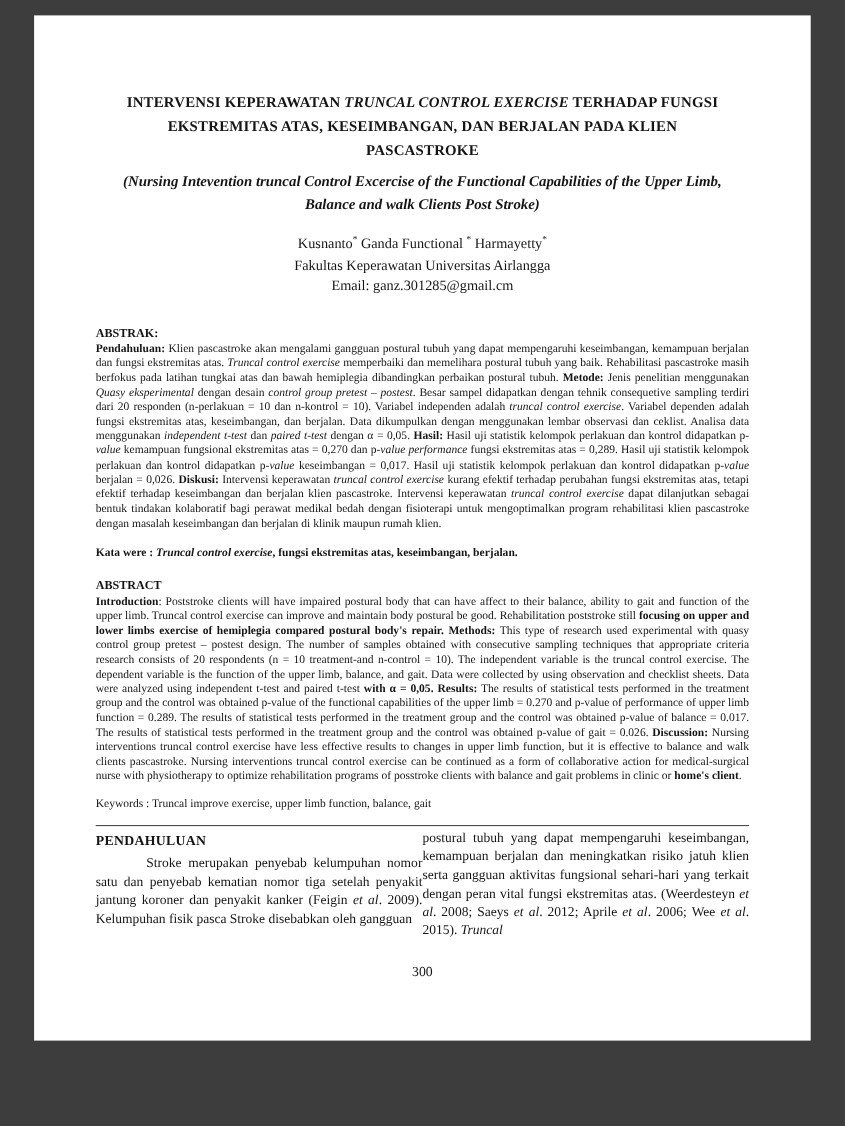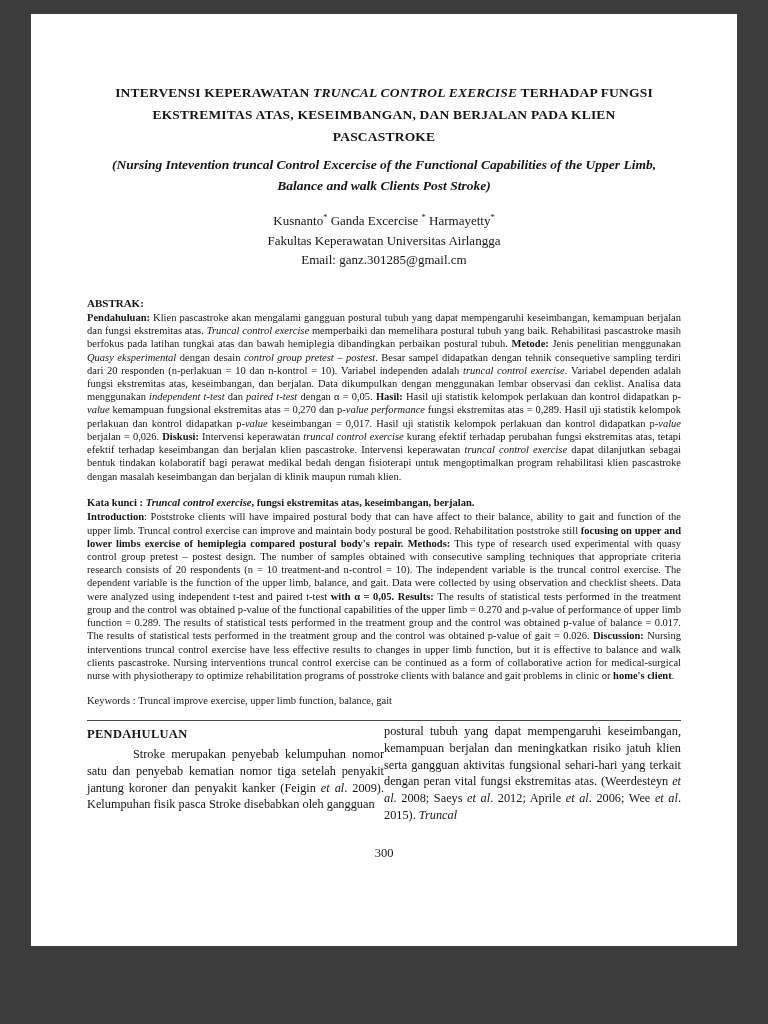--- a/index.html
+++ b/index.html
@@ -117,28 +117,29 @@
 </head>
 <body>
 
 <div class="canvas">
   <div class="page">
 
     <h1 class="title"><span class="b">INTERVENSI KEPERAWATAN </span><span class="b i">TRUNCAL CONTROL EXERCISE</span><span class="b"> TERHADAP FUNGSI EKSTREMITAS ATAS, KESEIMBANGAN, DAN BERJALAN PADA KLIEN PASCASTROKE</span></h1>
 
     <h2 class="subtitle"><span class="b i">(Nursing Intevention truncal Control Excercise of the Functional Capabilities of the Upper Limb, Balance  and walk Clients Post Stroke)</span></h2>
 
-    <p class="authors"><span>Kusnanto</span><sup>*</sup><span> Ganda Excercise </span><sup>*</sup><span> Harmayetty</span><sup>*</sup></p>
+    <p class="authors"><span>Kusnanto</span><sup>*</sup><span> Ganda Functional </span><sup>*</sup><span> Harmayetty</span><sup>*</sup></p>
     <p class="centerline">Fakultas Keperawatan Universitas Airlangga</p>
     <p class="centerline">Email: ganz.301285@gmail.cm</p>
 
     <p class="abs-heading">ABSTRAK:</p>
     <p class="abs-text"><span class="b">Pendahuluan:</span><span> Klien pascastroke akan mengalami gangguan postural tubuh yang dapat mempengaruhi keseimbangan, kemampuan berjalan dan fungsi ekstremitas atas. </span><span class="i">Truncal control exercise</span><span> memperbaiki dan memelihara postural tubuh yang baik. Rehabilitasi pascastroke masih berfokus pada latihan  tungkai atas dan  bawah  hemiplegia dibandingkan perbaikan postural tubuh. </span><span class="b">Metode:</span><span> Jenis penelitian menggunakan </span><span class="i">Quasy eksperimental</span><span> dengan desain </span><span class="i">control group pretest – postest</span><span>. Besar sampel didapatkan dengan tehnik consequetive sampling  terdiri dari 20 responden (n-perlakuan = 10 dan n-kontrol = 10). Variabel independen adalah </span><span class="i">truncal control exercise</span><span>. Variabel dependen adalah fungsi ekstremitas atas, keseimbangan, dan berjalan. Data dikumpulkan dengan menggunakan lembar observasi dan ceklist. Analisa data menggunakan </span><span class="i">independent t-test</span><span> dan </span><span class="i">paired t-test</span><span> dengan α = 0,05. </span><span class="b">Hasil:</span><span> Hasil uji statistik kelompok perlakuan dan kontrol didapatkan p-</span><span class="i">value</span><span> kemampuan fungsional ekstremitas atas = 0,270 dan p-</span><span class="i">value performance</span><span> fungsi ekstremitas atas = 0,289. Hasil uji statistik kelompok perlakuan dan kontrol didapatkan p-</span><span class="i">value</span><span> keseimbangan = 0,017. Hasil uji statistik kelompok perlakuan dan kontrol didapatkan p-</span><span class="i">value</span><span> berjalan = 0,026. </span><span class="b">Diskusi:</span><span> Intervensi keperawatan </span><span class="i">truncal control exercise</span><span> kurang efektif terhadap perubahan fungsi ekstremitas atas, tetapi efektif terhadap keseimbangan dan berjalan klien pascastroke. Intervensi keperawatan </span><span class="i">truncal control exercise</span><span> dapat dilanjutkan sebagai bentuk tindakan kolaboratif bagi perawat medikal bedah dengan fisioterapi untuk mengoptimalkan program rehabilitasi klien pascastroke dengan masalah keseimbangan dan berjalan di klinik maupun rumah klien.</span></p>
-    <p class="kata-kunci"><span class="b">Kata kunci : </span><span class="b i">Truncal control exercise</span><span class="b">, fungsi ekstremitas atas, keseimbangan, berjalan.</span></p>
+    <p class="kata-kunci"><span class="b">Kata were : </span><span class="b i">Truncal control exercise</span><span class="b">, fungsi ekstremitas atas, keseimbangan, berjalan.</span></p>
 
+    <p class="abs-heading en">ABSTRACT</p>
     <p class="abs-text"><span class="b">Introduction</span><span>: Poststroke clients will have impaired postural body that can have affect to their balance, ability to gait and function of the upper limb. Truncal control exercise can improve and maintain body postural be good. Rehabilitation poststroke still </span><span class="b">focusing on upper and lower limbs exercise of hemiplegia compared postural body's repair.</span><span> </span><span class="b">Methods:</span><span> This type of research used experimental with quasy control group pretest – postest design. The number of samples obtained with consecutive sampling techniques that appropriate criteria research consists of 20 respondents (n = 10 treatment-and n-control = 10). The independent variable is the truncal control exercise. The dependent variable is the function of the upper limb, balance, and gait. Data were collected by using observation and checklist sheets. Data were analyzed using independent t-test and paired t-test </span><span class="b">with α = 0,05.</span><span> </span><span class="b">Results:</span><span> The results of statistical tests performed in the treatment group and the control was obtained p-value of the functional capabilities of the upper limb = 0.270 and p-value of performance of upper limb function = 0.289. The results of statistical tests performed in the treatment group and the control was obtained p-value of balance = 0.017. The results of statistical tests performed in the treatment group and the control was obtained p-value of gait = 0.026. </span><span class="b">Discussion:</span><span> Nursing interventions truncal control exercise have less effective results to changes in upper limb function, but it is effective to balance and walk clients pascastroke. Nursing interventions truncal control exercise can be continued as a form of collaborative action for medical-surgical nurse with physiotherapy to optimize rehabilitation programs of posstroke clients with balance and gait problems in clinic or </span><span class="b">home's client</span><span>.</span></p>
     <p class="keywords"><span>Keywords : Truncal improve exercise, upper limb function, balance, gait</span></p>
 
     <hr class="divider">
 
     <div class="columns">
       <div class="col">
         <h3 class="section-heading">PENDAHULUAN</h3>
         <p class="body-par indent"><span>Stroke merupakan penyebab kelumpuhan nomor satu dan penyebab kematian nomor tiga setelah penyakit jantung koroner dan penyakit kanker (Feigin </span><span class="i">et al</span><span>. 2009). Kelumpuhan fisik pasca Stroke disebabkan oleh gangguan</span></p>
       </div>

